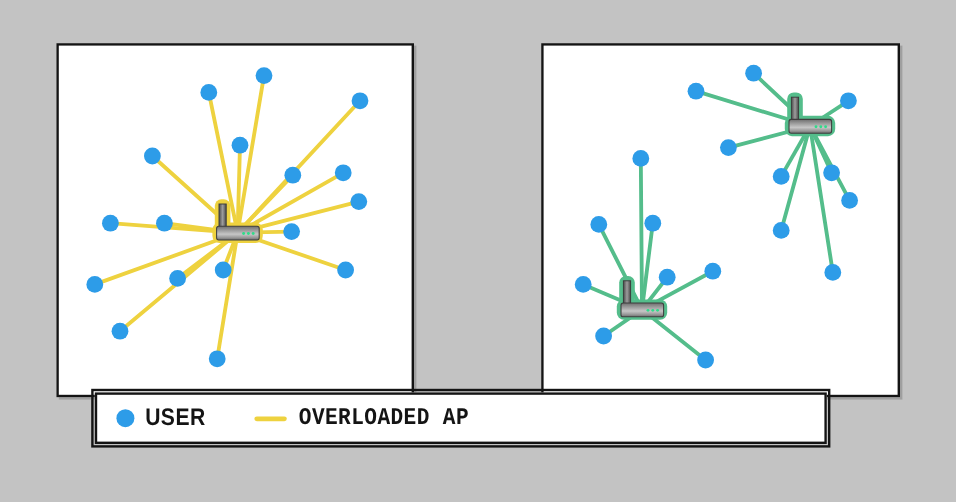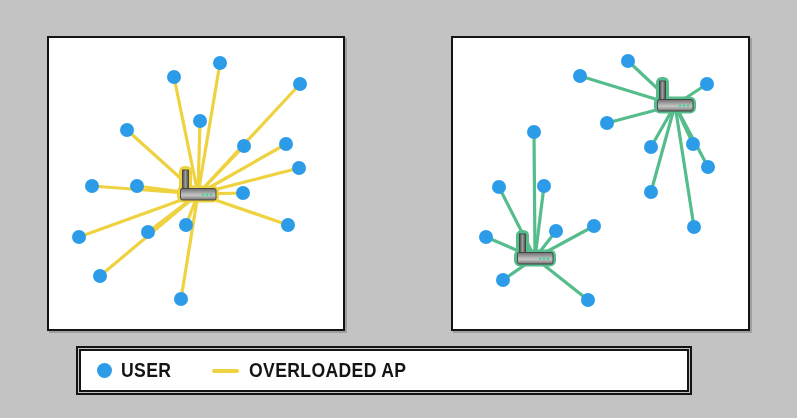--- a/index.html
+++ b/index.html
@@ -16,33 +16,33 @@
     background:#ffffff;
     border:2px solid #141414;
     box-sizing:border-box;
     box-shadow:2px 2px 0 rgba(0,0,0,0.18);
   }
   .panel svg{display:block;width:100%;height:100%;}
   #panel-overloaded{left:47px;top:36px;width:298px;height:295px;}
   #panel-balanced{left:451px;top:36px;width:299px;height:295px;}
   .legend{
     position:absolute;
-    left:79px;top:349px;
+    left:79px;top:327px;
     width:610px;height:43px;
     box-sizing:border-box;
     background:#ffffff;
     border:2px solid #141414;
     outline:2px solid #141414;
     outline-offset:1px;
     display:flex;
     align-items:center;
     padding:0 16px;
   }
   .legend-item{display:flex;align-items:center;}
-  .legend-item + .legend-item{margin-left:34px;}
+  .legend-item + .legend-item{margin-left:34px;font-family:Liberation Mono, monospace;}
   .swatch-dot{
     width:15px;height:15px;border-radius:50%;
     margin-right:9px;flex:0 0 auto;
   }
   .swatch-line{
     width:27px;height:4px;border-radius:2px;
     margin-right:10px;flex:0 0 auto;
   }
   .legend-label{
     font-size:20px;font-weight:700;color:#141414;

